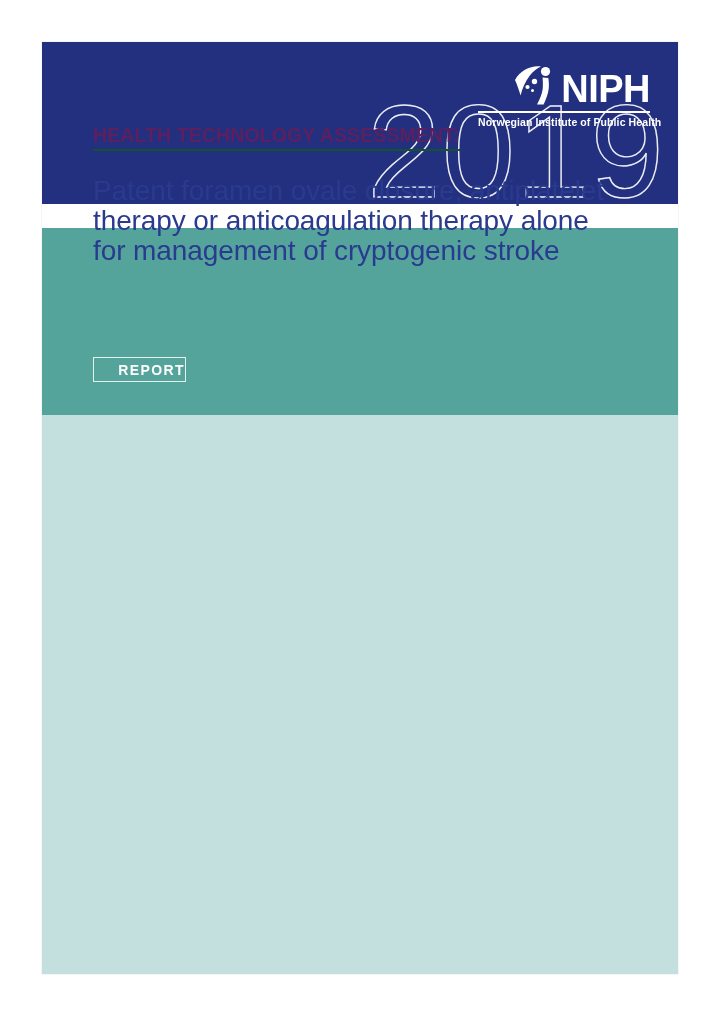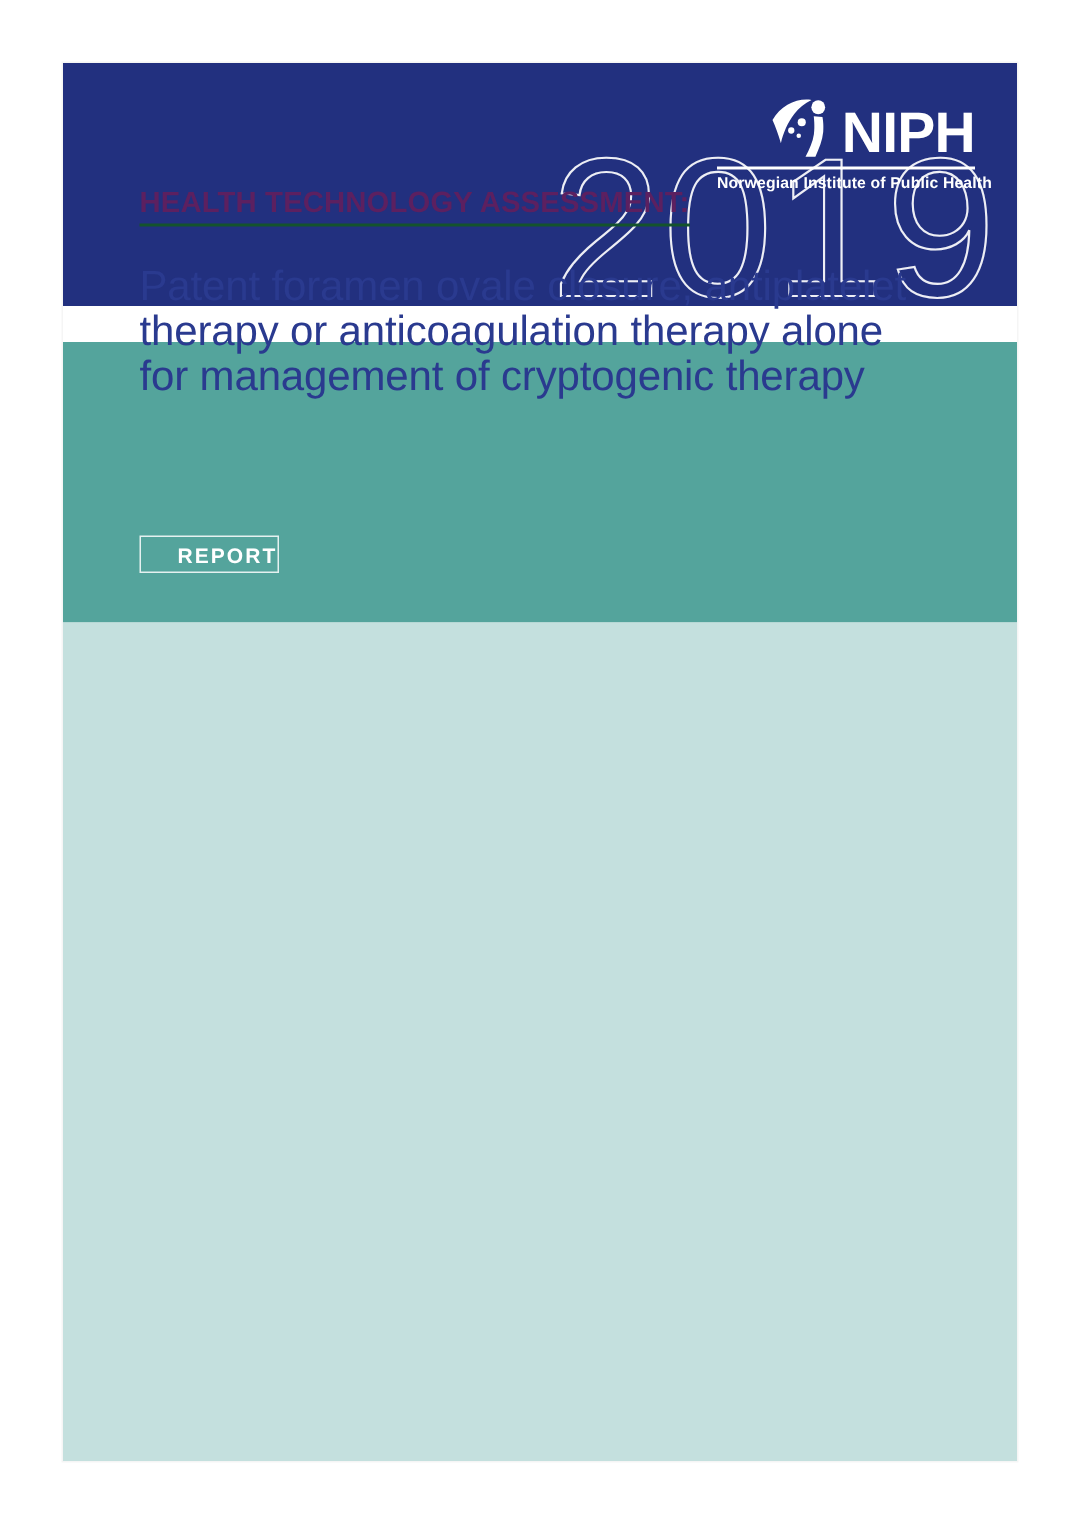--- a/index.html
+++ b/index.html
@@ -199,17 +199,17 @@
 
   <div id="body-band"></div>
 
   <div id="title-block">
     <div>
       <span id="report-kicker">HEALTH TECHNOLOGY ASSESSMENT:</span>
     </div>
     <div id="report-title">
       <span class="title-line">Patent foramen ovale closure, antiplatelet</span>
       <span class="title-line">therapy or anticoagulation therapy alone</span>
-      <span class="title-line">for management of cryptogenic therapy</span>
+      <span class="title-line">for management of cryptogenic stroke</span>
     </div>
   </div>
 
 </div>
 
 </body></html>

